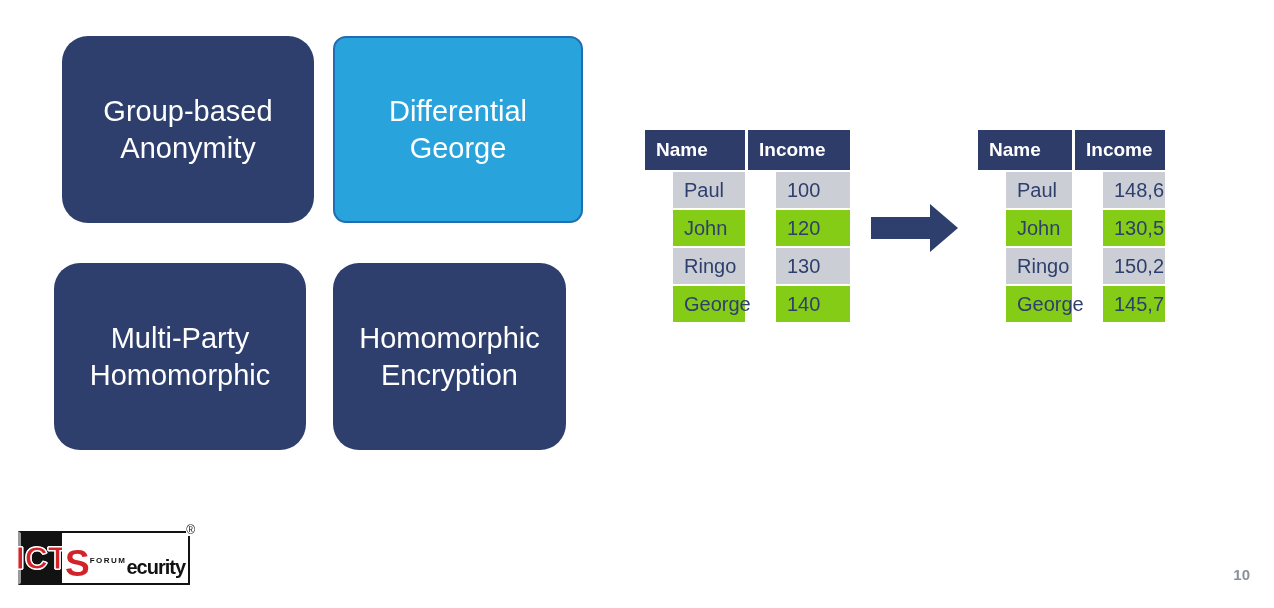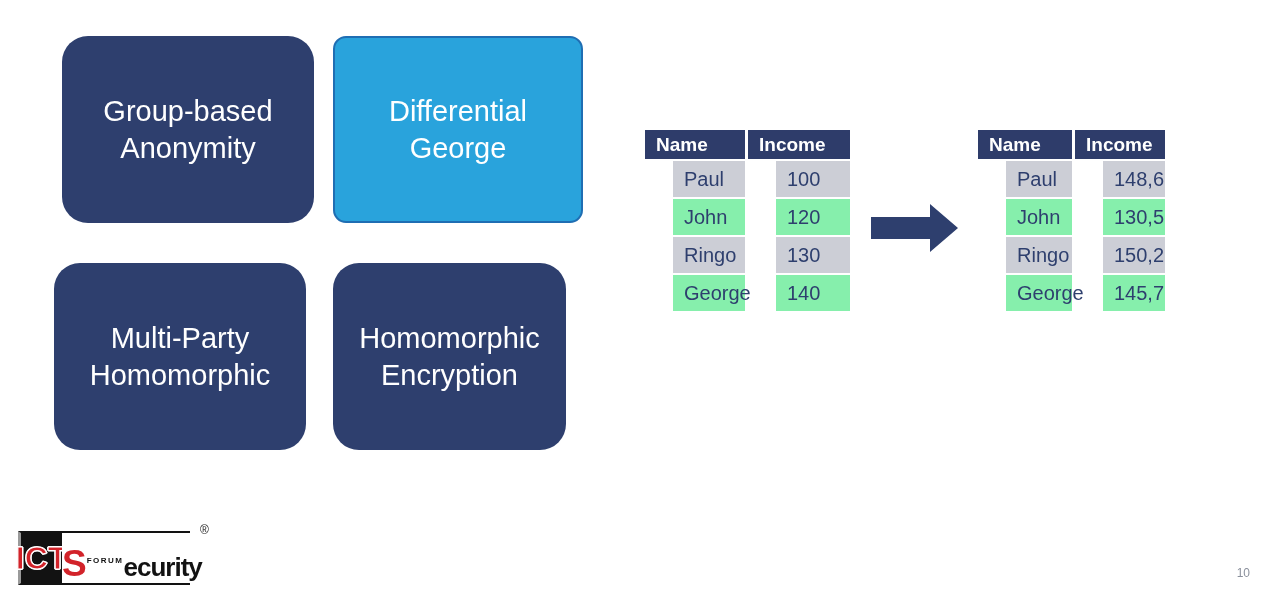--- a/index.html
+++ b/index.html
@@ -17,29 +17,29 @@
   .concept-box.light{background:#29A3DC;border:2px solid #1F6EB3;}
   .pos-b1{left:62px;top:36px;}
   .pos-b2{left:333px;top:36px;width:250px;border-radius:13px;}
   .pos-b3{left:54px;top:263px;}
   .pos-b4{left:333px;top:263px;width:233px;}
   
   .data-table{position:absolute;display:grid;gap:2px 3px;}
   .t-before{left:645px;top:130px;grid-template-columns:100px 102px;}
   .t-after{left:978px;top:130px;grid-template-columns:94px 90px;}
   .th{
-    height:29px;background:#2E3C6A;color:#ffffff;font-weight:bold;
+    height:40px;background:#2E3C6A;color:#ffffff;font-weight:bold;
     font-size:19px;display:flex;align-items:center;padding-left:11px;
   }
   .td{
     height:36px;display:flex;align-items:center;padding-left:11px;
     font-size:20px;color:#2E3F6E;margin-left:28px;
   }
   .row-a{background:#CCCED6;}
-  .row-b{background:#86efac;}
+  .row-b{background:#84cc16;}
   
   .arrow-wrap{position:absolute;left:871px;top:204px;width:87px;height:48px;}
   
   .logo{
     position:absolute;left:18px;top:531px;width:172px;height:54px;
     border:2px solid #121212;background:#ffffff;display:flex;
     box-sizing:border-box;border-left:3px solid #9a9a9a;
   }
   .logo-ict{
     background:#121212;width:41px;display:flex;align-items:center;
@@ -47,24 +47,24 @@
     -webkit-text-stroke:1px #ffffff;
     text-shadow:-1px 0 #fff,1px 0 #fff,0 -1px #fff,0 1px #fff;
   }
   .logo-right{
     flex:1;background:#ffffff;display:flex;align-items:flex-end;
     justify-content:center;padding-bottom:5px;position:relative;
   }
   .logo-s{color:#D2232A;font-size:37px;font-weight:bold;line-height:28px;}
   .logo-rest{display:flex;align-items:flex-start;}
   .logo-forum{font-size:8px;font-weight:bold;letter-spacing:1.5px;color:#121212;line-height:9px;}
-  .logo-ecurity{font-size:26px;font-weight:bold;color:#121212;line-height:22px;letter-spacing:-1px;}
+  .logo-ecurity{font-size:20px;font-weight:bold;color:#121212;line-height:22px;letter-spacing:-1px;}
   .logo-reg{position:absolute;top:-9px;right:-7px;font-size:12px;color:#222;background:#fff;line-height:12px;}
   
-  .page-number{position:absolute;right:24px;top:566px;font-size:12px;color:#8A909C;}
+  .page-number{position:absolute;right:24px;top:566px;font-size:15px;color:#8A909C;font-weight:bold;}
 </style>
 </head>
 <body>
 
 <div class="slide">
 
   <div class="concept-box pos-b1">
     <div>Group-based</div>
     <div>Anonymity</div>
   </div>

